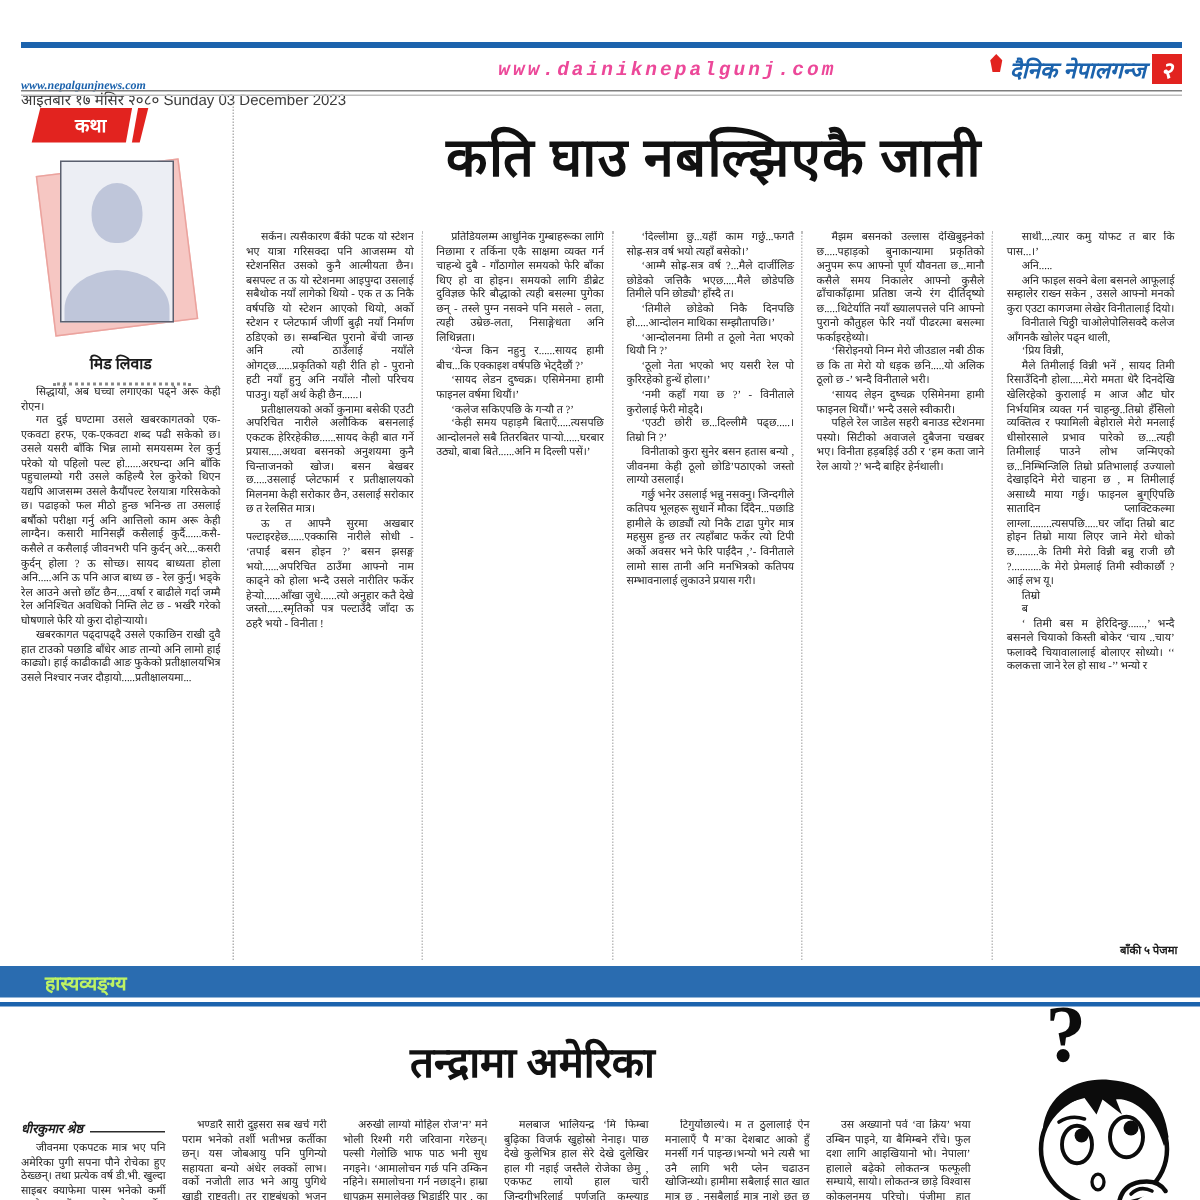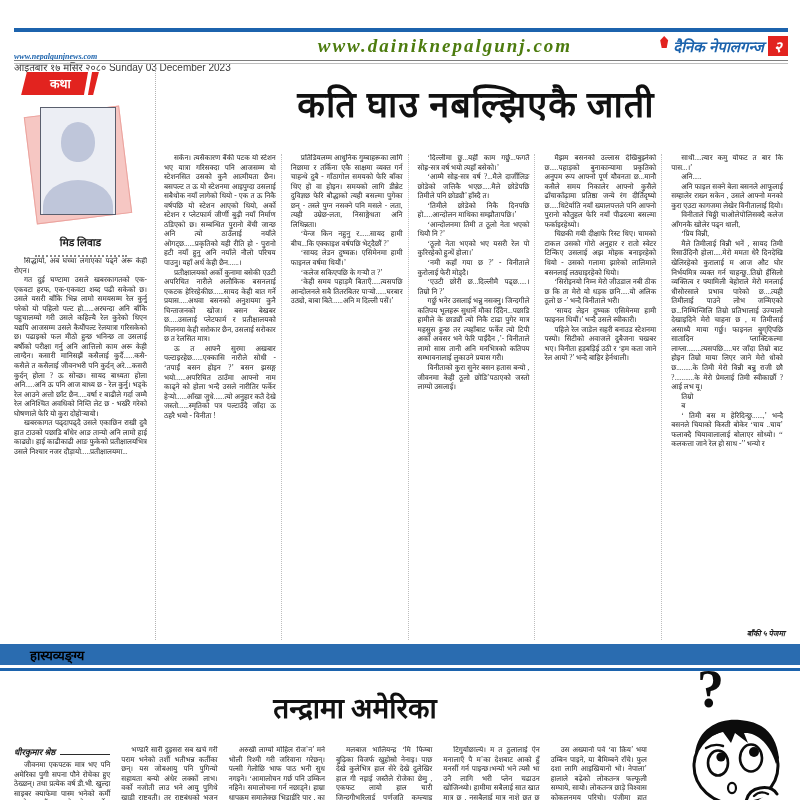--- a/index.html
+++ b/index.html
@@ -7,21 +7,21 @@
   body { font-family:"Liberation Serif","DejaVu Serif",serif; color:#1c1c1c; }
   .page { position:relative; width:800px; height:800px; background:#ffffff; overflow:hidden; margin:0 auto; }
 
   
   .topbar { position:absolute; left:14px; right:12px; top:28px; height:4px; background:#1c63ad; }
   .header { position:absolute; left:14px; right:12px; top:33px; height:26px;
             display:flex; align-items:center; justify-content:space-between; }
   .header-left { display:flex; flex-direction:column; justify-content:center; }
   .site-small { color:#1c63ad; font-style:italic; font-weight:bold; font-size:8px; line-height:10px;margin-top:32px; }
   .date-line  { color:#3a3a3a; font-size:10px; line-height:11px; font-family:"Liberation Sans","DejaVu Sans",sans-serif; }
-  .site-center { color:#4d7c0f; font-style:italic; font-weight:bold; font-size:19px; letter-spacing:2px; }
+  .site-center { color:#ec4899; font-style:italic; font-weight:bold; font-size:13px; letter-spacing:2px;font-family:Liberation Mono, monospace; }
   .brand-wrap { display:flex; align-items:flex-start; gap:4px;font-style:italic; }
   .brand-icon { width:10px; height:12px; background:#e2231f; display:inline-block;
                 clip-path:polygon(50% 0,90% 35%,75% 100%,25% 100%,10% 35%); }
   .brand-name { color:#1c63ad; font-weight:bold; font-size:15px; font-family:"Liberation Sans","DejaVu Sans",sans-serif; }
   .page-badge { background:#e2231f; color:#fff; min-width:20px; height:20px; font-weight:bold; font-size:15px;
                 display:flex; align-items:center; justify-content:center; padding:0 3px; }
   .header-rule { position:absolute; left:14px; right:12px; top:60px; height:4px;
                  border-top:1.5px solid #7d7d7d; border-bottom:1px solid #bdbdbd; }
 
   
@@ -46,27 +46,27 @@
   .story-left .coltext { height:372px; overflow:hidden; }
 
   .story-right { position:absolute; left:150px; right:0; top:0; bottom:0; }
   .headline { margin-top:10px; text-align:center; font-size:36px; line-height:58px; font-weight:bold; color:#111;
               letter-spacing:1px; white-space:nowrap; }
   .cols5 { position:absolute; left:0; right:0; top:88px; bottom:0; display:flex; }
   .cols5 .col { flex:1 1 0; padding:0 5px 0 9px; border-left:1px dotted #bdbdbd; overflow:hidden; }
   .cols5 .col:first-child { border-left:none; padding-left:0; }
   .coltext p, .scol p { font-size:7.2px; line-height:9.55px; text-align:justify; text-indent:10px;
                         word-break:break-word; }
-  .continuation { position:absolute; right:3px; bottom:2px; background:#fff; font-weight:bold; font-style:italic;
+  .continuation { position:absolute; right:3px; bottom:2px; background:#fff; font-weight:bold; 
                   font-size:7.6px; padding-left:5px; }
 
   
   .satire-banner { position:absolute; top:644px; left:0; right:0; height:21px; background:#2a6cb0;
                    display:flex; align-items:center; }
-  .satire-banner span { color:#000000; font-weight:bold; font-size:13px; margin-left:30px;
+  .satire-banner span { color:#bef264; font-weight:bold; font-size:13px; margin-left:30px;
                         font-family:"Liberation Sans","DejaVu Sans",sans-serif; }
   .satire-rule { position:absolute; top:668px; left:0; right:0; height:3px; background:#1c63ad; }
   .satire-headline { position:absolute; top:688px; left:120px; right:210px; text-align:center;
                      font-size:28px; font-weight:bold; color:#111; white-space:nowrap; }
   .satire-cols { position:absolute; top:746px; left:14px; right:148px; bottom:0; display:flex; overflow:hidden; }
   .scol { flex:1 1 0; padding:0 5px 0 6px; overflow:hidden; }
   .scol:first-child { padding-left:0; }
   .byline { display:flex; align-items:flex-end; margin-bottom:4px; }
   .byline .byline-name { font-style:italic; font-weight:bold; font-size:8.5px; white-space:nowrap; }
   .byline .byline-rule { flex:1; border-bottom:1.2px solid #2b2b2b; margin:0 0 2px 5px; }
@@ -134,26 +134,25 @@
             <p>‘केही समय पहाड़मै बिताएँ.....त्यसपछि आन्दोलनले सबै तितरबितर पार्‍यो......घरबार उठ्यो, बाबा बिते......अनि म दिल्ली पसें।’</p>
           </div>
         <div class="coltext col">
             <p>‘दिल्लीमा छु...यहीं काम गर्छु...फगतै सोह्र-सत्र वर्ष भयो त्यहाँ बसेको।’</p>
             <p>‘आम्मै सोह्र-सत्र वर्ष ?...मैले दार्जीलिङ छोडेको जत्तिकै भएछ.....मैले छोडेपछि तिमीले पनि छोड्यौ’ हाँस्दै त।</p>
             <p>‘तिमीले छोडेको निकै दिनपछि हो.....आन्दोलन माथिका सम्झौतापछि।’</p>
             <p>‘आन्दोलनमा तिमी त ठूलो नेता भएको थियौ नि ?’</p>
             <p>‘ठूलो नेता भएको भए यसरी रेल पो कुरिरहेको हुन्थें होला।’</p>
             <p>‘नमी कहाँ गया छ ?’ - विनीताले कुरोलाई फेरी मोड्दै।</p>
             <p>‘एउटी छोरी छ...दिल्लीमै पढ्छ.....। तिम्रो नि ?’</p>
+            <p>विनीताको कुरा सुनेर बसन हतास बन्यो , जीवनमा केही ठूलो छोडि’पठाएको जस्तो लाग्यो उसलाई।</p>
             <p>गर्छु भनेर उसलाई भन्नु नसक्नु। जिन्दगीले कतिपय भूलहरू सुधार्ने मौका दिँदैन...पछाडि हामीले के छाड्यौं त्यो निकै टाढा पुगेर मात्र महसुस हुन्छ तर त्यहाँबाट फर्केर त्यो टिपी अर्को अवसर भने फेरि पाईंदैन ,’- विनीताले लामो सास तानी अनि मनभित्रको कतिपय सम्भावनालाई लुकाउने प्रयास गरी।</p>
-            <p>विनीताको कुरा सुनेर बसन हतास बन्यो , जीवनमा केही ठूलो छोडि’पठाएको जस्तो लाग्यो उसलाई।</p>
           </div>
         <div class="coltext col">
             <p>मैझम बसनको उल्लास देखिबुझ्नेको छ.....पहाड़को बुनाकान्यामा प्रकृतिको अनुपम रूप आफ्नो पूर्ण यौवनता छ...मानौ कसैले समय निकालेर आफ्नो कुसैले ढाँचाकाँढ़ामा प्रतिष्ठा जन्ये रंग दीर्तिदृष्यो छ.....थिटेर्याति नयाँ ख्यालपत्तले पनि आफ्नो पुरानो कौतुहल फेरि नयाँ पीढरत्मा बसल्मा फर्काइरहेथ्यो।</p>
-            <p>चिछकी गयी दीक्षाफे रिस्ट थिए। चामको टाकल उसको गोरो अनुहार र रातो स्वेटर टिन्किए उसलाई अझ मोहक बनाइरहेको थियो - उसको गलामा झारेको लालिमाले बसनलाई लठ्याइरहेको थियो।</p>
             <p>‘सिरोइनयो निम्न मेरो जीउडाल नबी ठीक छ कि ता मेरो यो धड़क छनि.....यो अलिक ठूलो छ -’ भन्दै विनीताले भरी।</p>
             <p>‘सायद लेइन दुष्चक्र एसिमेनमा हामी फाइनल थियौं।’ भन्दै उसले स्वीकारी।</p>
             <p>पहिले रेल जाडेल सहरी बनाउड स्टेशनमा पस्यो। सिटीको अवाजले दुबैजना चखबर भए। विनीता हड़बड़िई उठी र ‘हम कता जाने रेल आयो ?’ भन्दै बाहिर हेर्नथाली।</p>
           </div>
         <div class="coltext col">
             <p>साथी....त्यार कमु योफट त बार कि पास...।’</p>
             <p>अनि.....</p>
             <p>अनि फाइल सक्ने बेला बसनले आफूलाई सम्हालेर राख्न सकेन , उसले आफ्नो मनको कुरा एउटा कागजमा लेखेर विनीतालाई दियो।</p>
             <p>विनीताले चिठ्ठी चाओलेपोलिसक्दै कलेज आँगनकै खोलेर पढ्न थाली,</p>
             <p>‘प्रिय विन्नी,</p>

